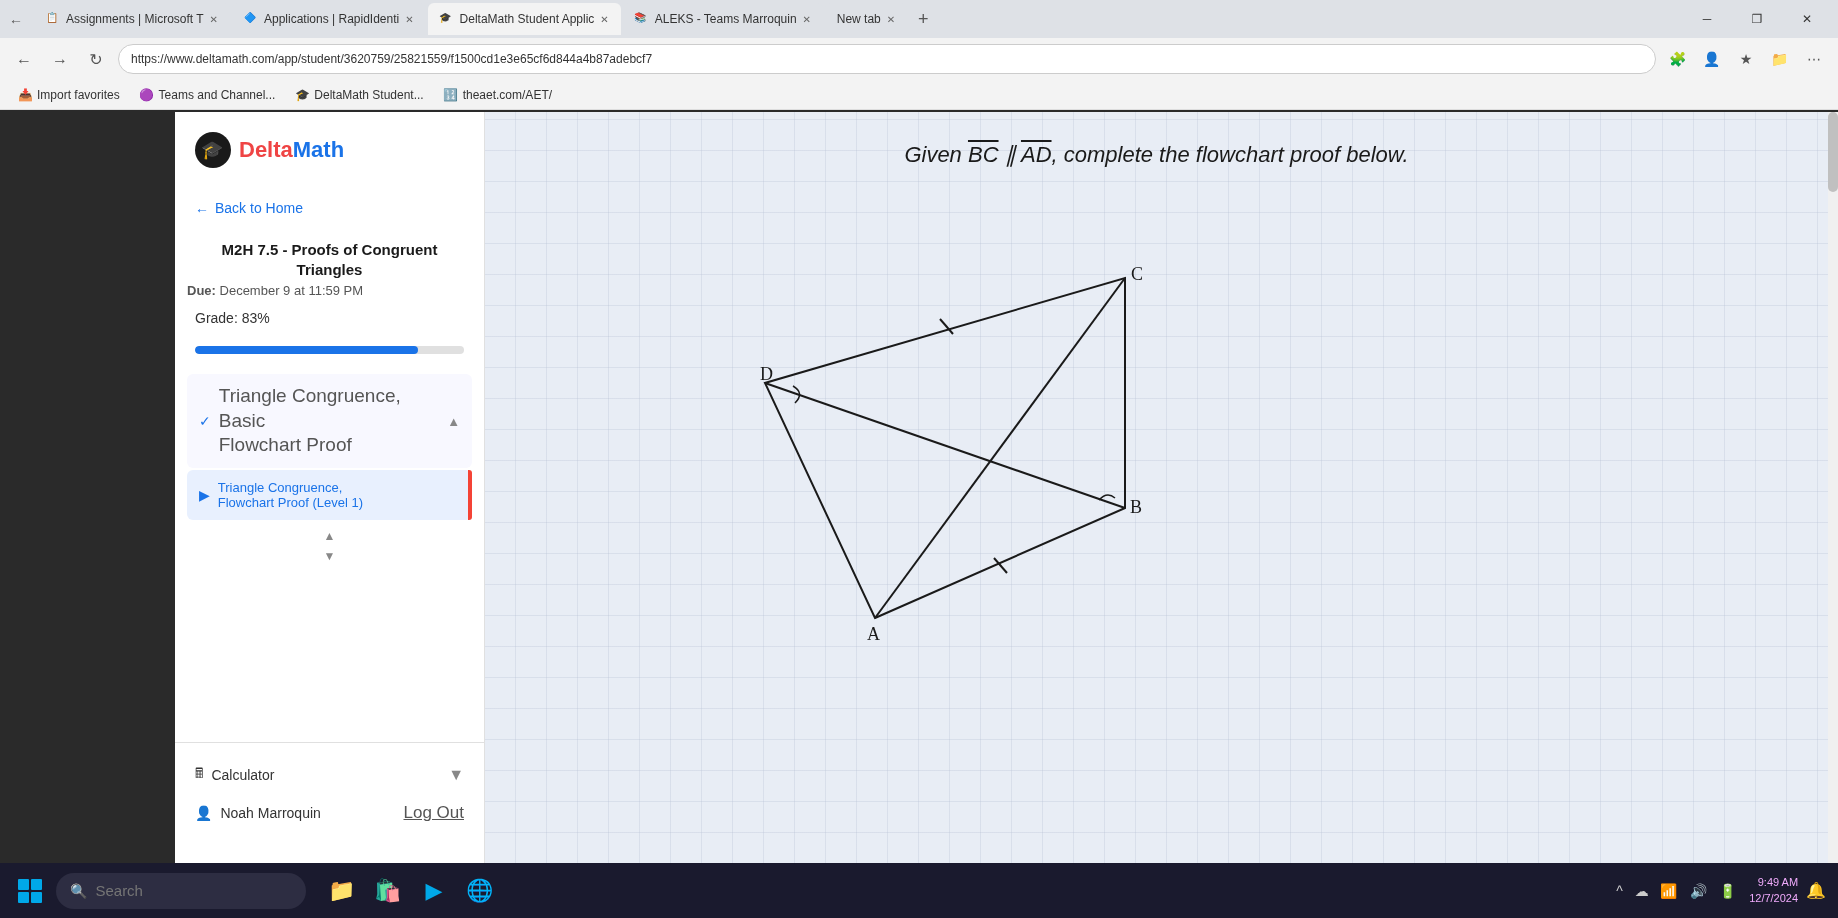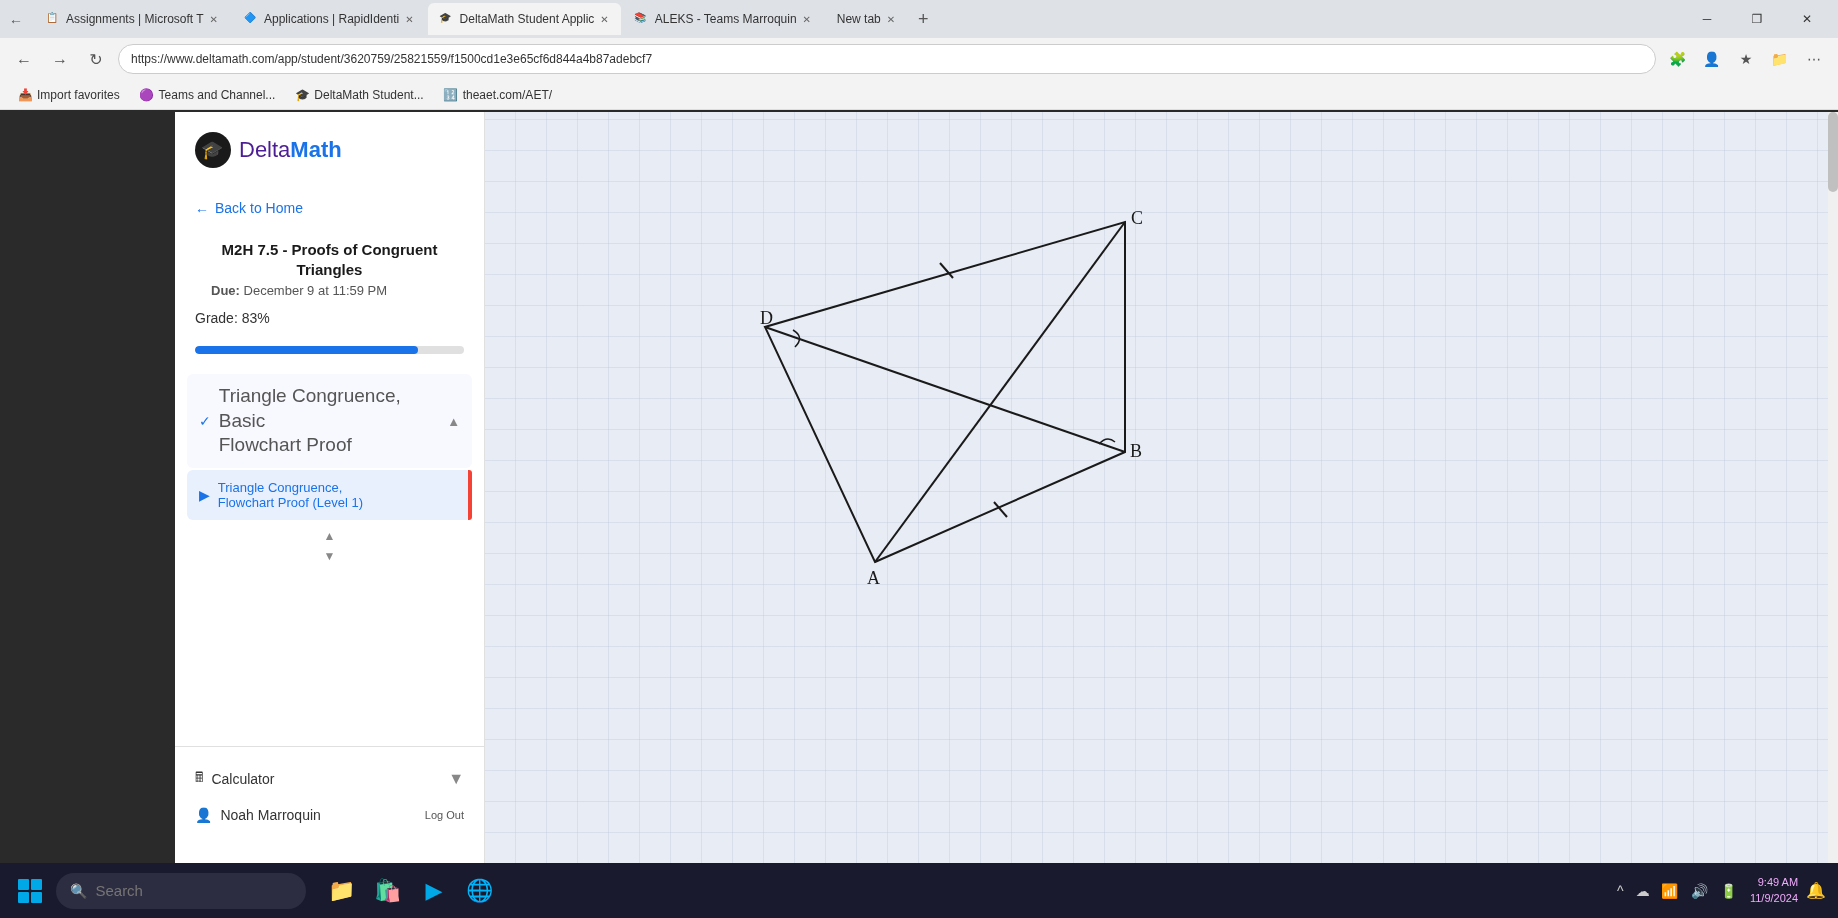--- a/index.html
+++ b/index.html
@@ -238,21 +238,21 @@
       padding: 0 20px;
       font-size: 15px;
       font-weight: 600;
       color: #1a1a1a;
       margin-bottom: 4px;
       line-height: 1.3;
       text-align: center;
     }
 
     .due-date {
-      padding: 0 36px;
+      padding: 0 12px;
       font-size: 13px;
       color: #555;
       margin-bottom: 12px;
     }
 
     .grade-text {
       padding: 0 20px;
       font-size: 14px;
       color: #333;
       margin-bottom: 20px;
@@ -357,25 +357,26 @@
 
     .user-info {
       display: flex;
       align-items: center;
       gap: 8px;
       font-size: 14px;
       color: #333;
     }
 
     .logout-btn {
-      font-size: 11px;
+      font-size: 17px;
       color: #555;
       cursor: pointer;
       background: none;
       border: none;
+      text-decoration: underline;
     }
 
     
     .right-content {
       flex: 1;
       background: #e8edf5;
       background-image: 
         repeating-linear-gradient(
           0deg,
           transparent,
@@ -612,21 +613,21 @@
     </div>
   </div>
 </div>
 
 <div class="main-content">
 
   <div class="sidebar">
     <div class="logo-area">
       <div class="logo-icon">🎓</div>
       <span class="logo-text">
-        <span style="font-weight:400; color:#4c1d95;">Delta</span><span style="font-weight:700; color:#1a73e8;">Math</span>
+        <span style="font-weight:700; color:#ef4444;">Delta</span><span style="font-weight:700; color:#1a73e8;">Math</span>
       </span>
     </div>
 
     <div class="back-link">
       <span>←</span>
       <span>Back to Home</span>
     </div>
 
     <div class="assignment-title">M2H 7.5 - Proofs of Congruent Triangles</div>
 
@@ -680,20 +681,23 @@
         <div class="user-info">
           <span>👤</span>
           <span>Noah Marroquin</span>
         </div>
         <button class="logout-btn">Log Out</button>
       </div>
     </div>
   </div>
 
   <div class="right-content">
+    <div class="problem-title">
+      Given <span class="overline">BC</span> ∥ <span class="overline">AD</span>, complete the flowchart proof below.
+    </div>
 
     <div class="geometry-figure">
       <svg width="520" height="430" viewBox="0 0 520 430" style="position:absolute; left:120px; top:30px;">
 
         <polygon points="230,390 480,280 480,50 120,155" fill="none" stroke="#1a1a1a" stroke-width="2"></polygon>
 
         <line x1="120" y1="155" x2="480" y2="280" stroke="#1a1a1a" stroke-width="2"></line>
 
         <line x1="480" y1="50" x2="230" y2="390" stroke="#1a1a1a" stroke-width="2"></line>
 
@@ -753,17 +757,17 @@
   <div class="taskbar-right">
     <div class="system-icons">
       <span class="sys-icon">^</span>
       <span class="sys-icon">☁</span>
       <span class="sys-icon">📶</span>
       <span class="sys-icon">🔊</span>
       <span class="sys-icon">🔋</span>
     </div>
     <div class="clock">
       <div>9:49 AM</div>
-      <div>11/9/2024</div>
+      <div>12/7/2024</div>
     </div>
     <span class="notification-icon">🔔</span>
   </div>
 </div>
 
 </body></html>

